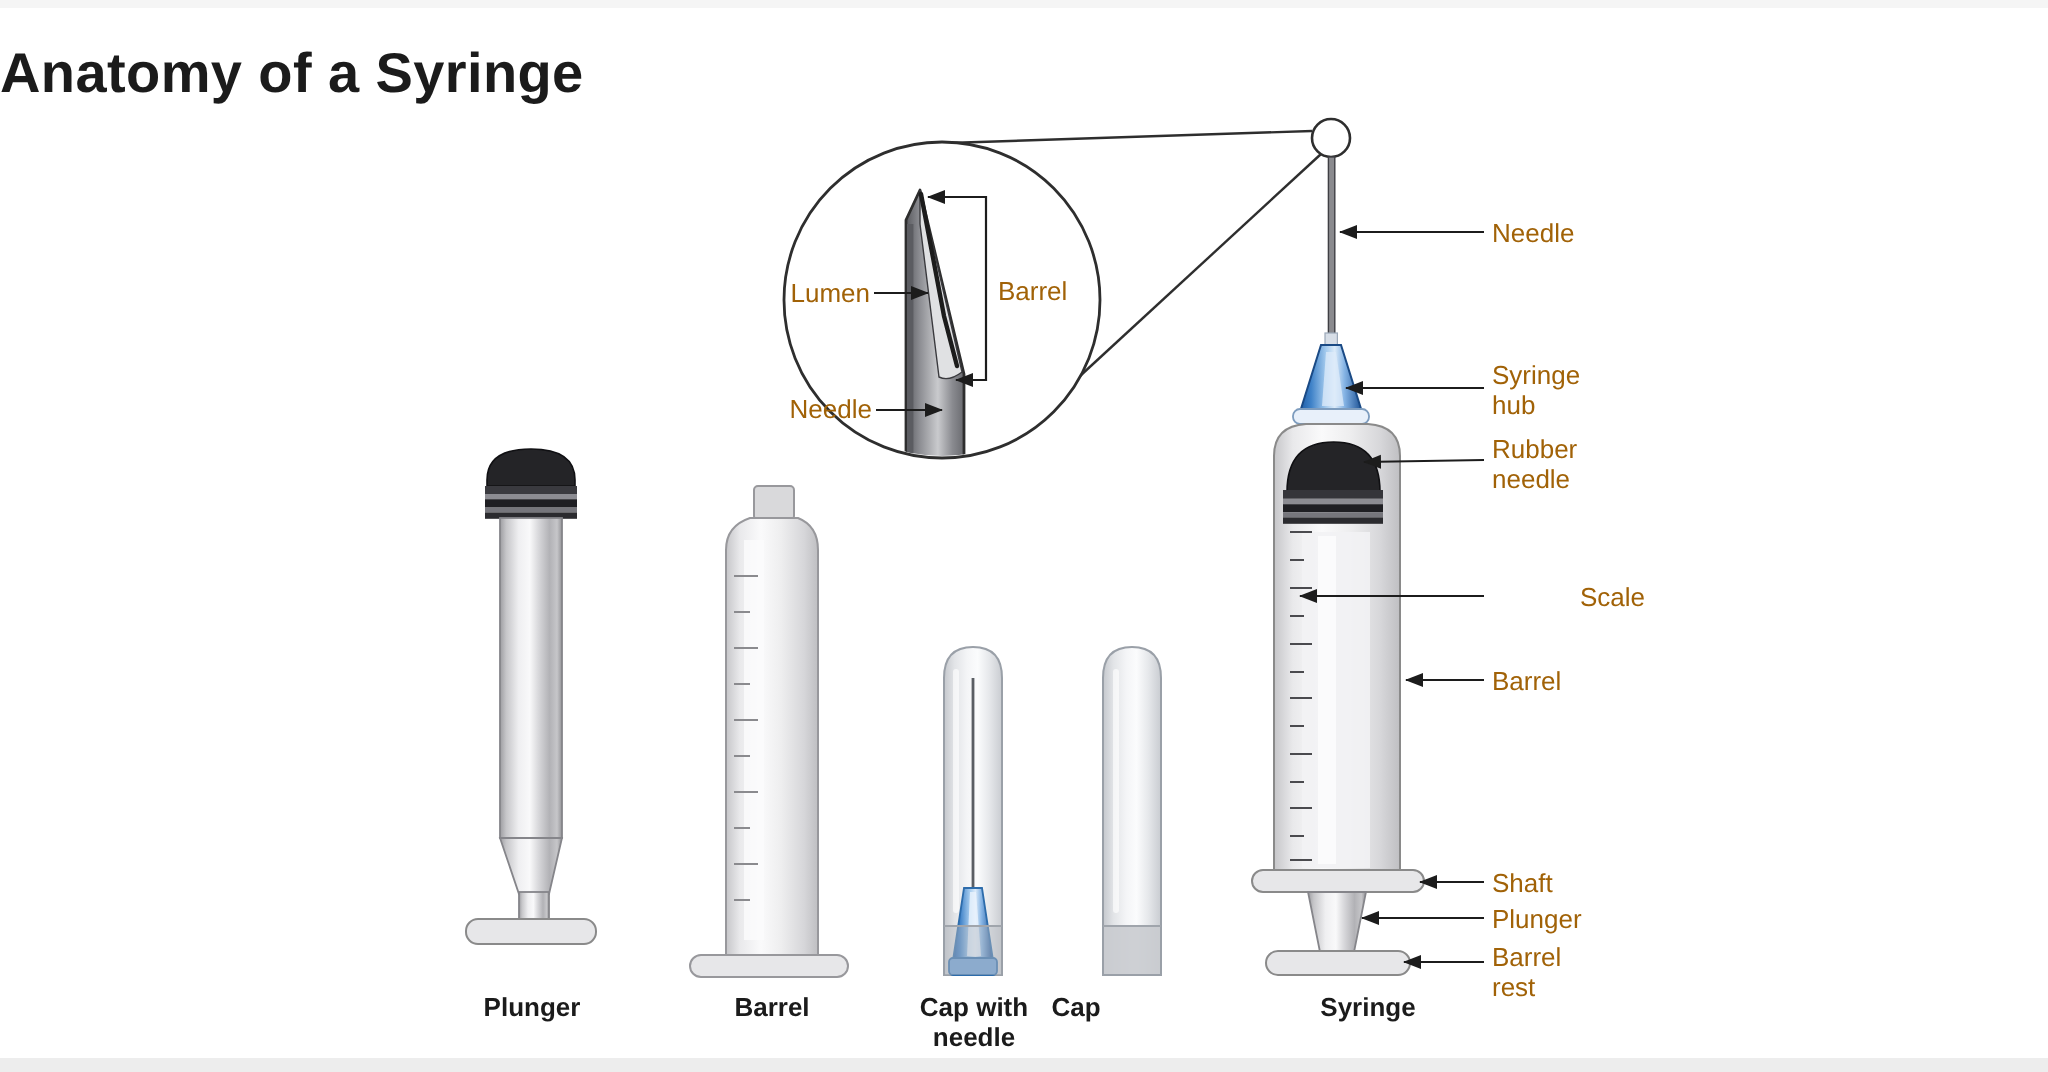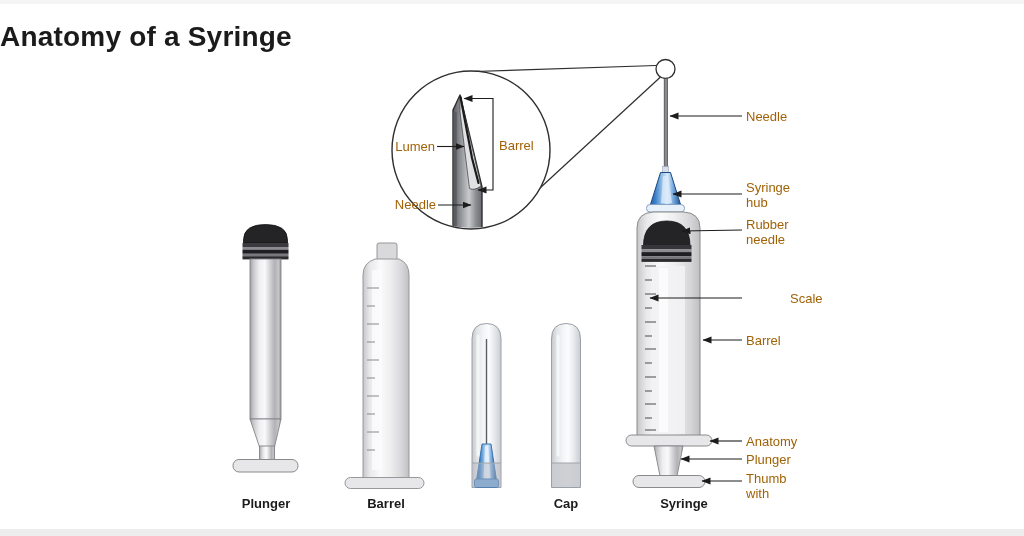--- a/index.html
+++ b/index.html
@@ -174,22 +174,23 @@
 
   <div class="lbl r" style="left:380px;top:139px;width:55px;">Lumen</div>
   <div class="lbl" style="left:499px;top:138px;">Barrel</div>
   <div class="lbl r" style="left:380px;top:197px;width:56px;">Needle</div>
 
   <div class="lbl" style="left:746px;top:109px;">Needle</div>
   <div class="lbl" style="left:746px;top:180px;width:52px;">Syringe hub</div>
   <div class="lbl" style="left:746px;top:217px;width:58px;">Rubber needle</div>
   <div class="lbl" style="left:746px;top:291px;margin-left:44px;">Scale</div>
   <div class="lbl" style="left:746px;top:333px;">Barrel</div>
-  <div class="lbl" style="left:746px;top:434px;">Anatomy</div>
+  <div class="lbl" style="left:746px;top:434px;">Shaft</div>
   <div class="lbl" style="left:746px;top:452px;">Plunger</div>
-  <div class="lbl" style="left:746px;top:471px;width:48px;">Thumb with</div>
+  <div class="lbl" style="left:746px;top:471px;width:48px;">Barrel rest</div>
 
   <div class="cap" style="left:226px;top:496px;width:80px;">Plunger</div>
   <div class="cap" style="left:346px;top:496px;width:80px;">Barrel</div>
-  <div class="cap" style="left:526px;top:496px;width:80px;">Cap</div>
+  <div class="cap" style="left:446px;top:496px;width:82px;">Cap with needle</div>
+  <div class="cap" style="left:498px;top:496px;width:80px;">Cap</div>
   <div class="cap" style="left:644px;top:496px;width:80px;">Syringe</div>
 
 </div>
 
 </body></html>

